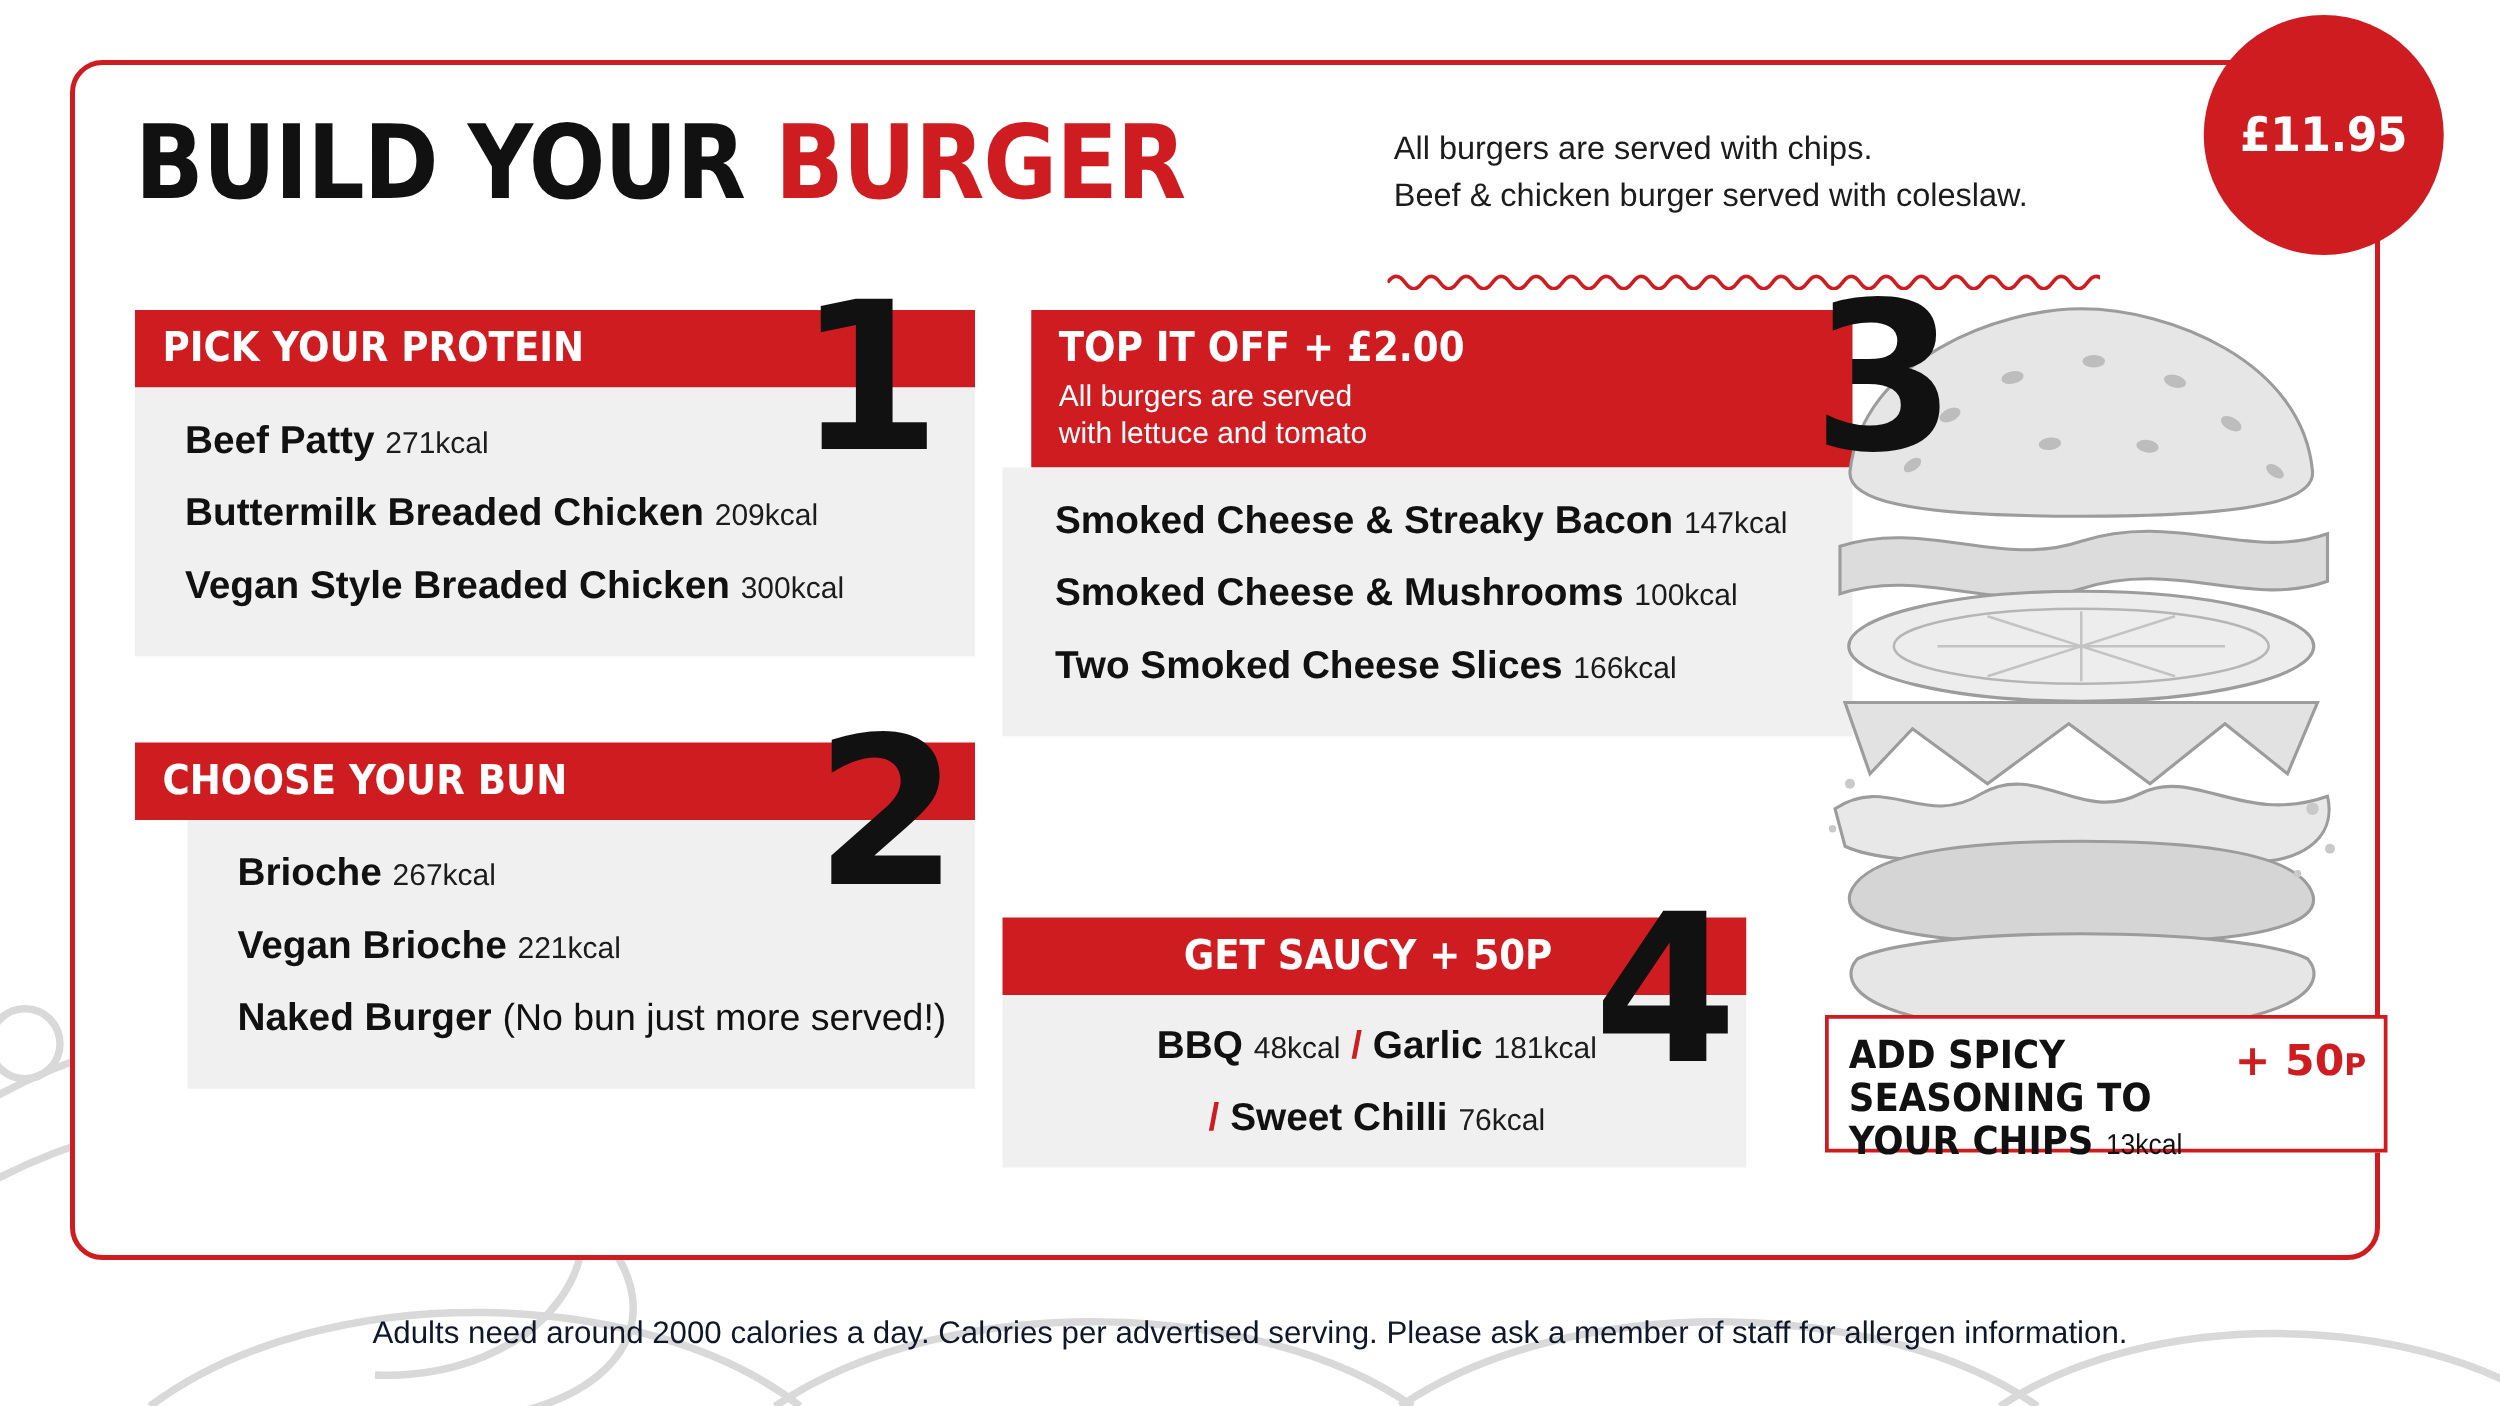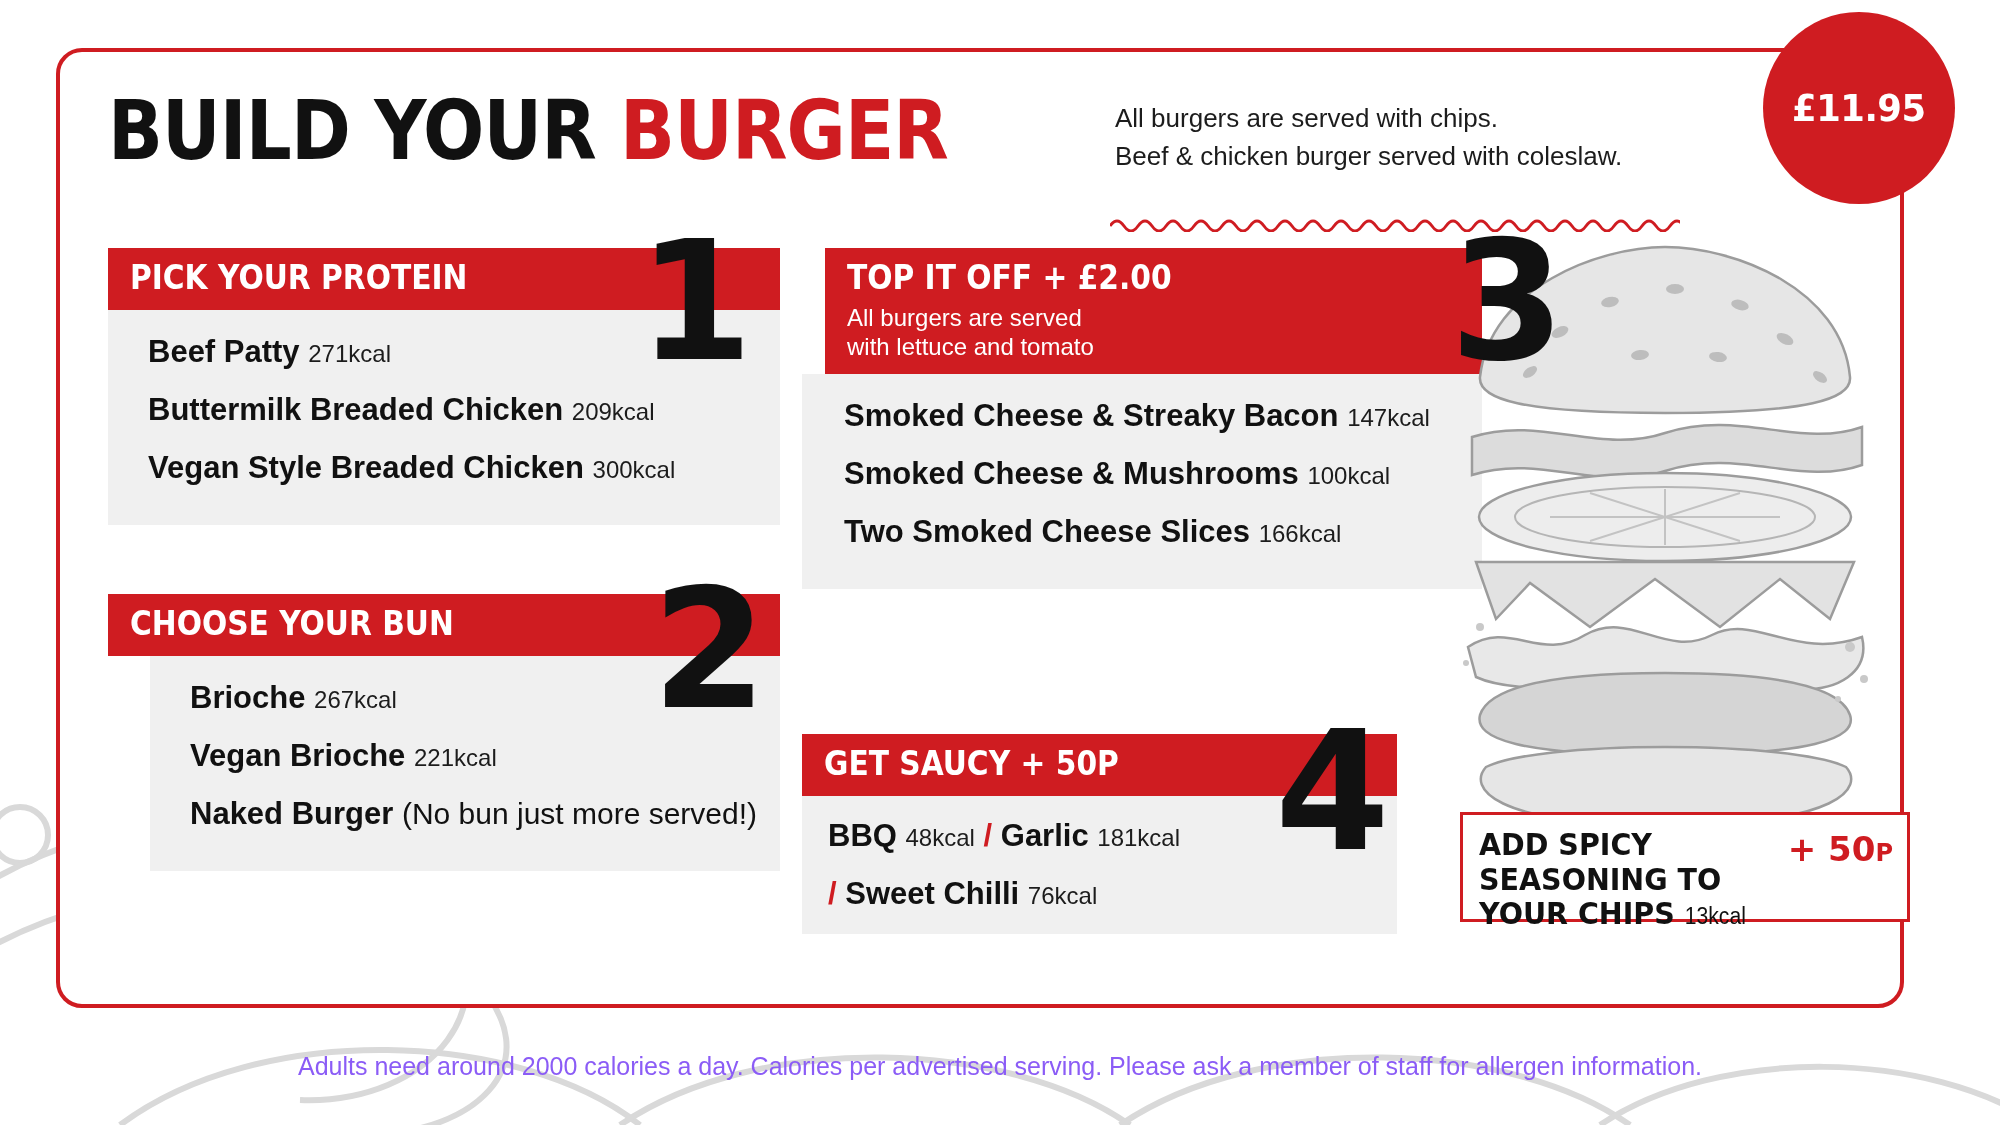--- a/index.html
+++ b/index.html
@@ -191,21 +191,21 @@
   }
   .spicy-price .p-small { font-size: 24px; }
 
   .footer-note {
     position: absolute;
     left: 0;
     top: 1052px;
     width: 2000px;
     text-align: center;
     font-size: 25px;
-    color: #8b5cf6;
+    color: #0f172a;
     font-family: "Liberation Sans", sans-serif;
   }
 </style>
 </head>
 <body>
 
 <svg class="bg-swirls" viewBox="0 0 2000 1125" preserveAspectRatio="none">
   <g fill="none" stroke="#d9d9d9" stroke-width="6">
     <ellipse cx="20" cy="835" rx="28" ry="28"></ellipse>
     <path d="M-40 900 C 120 790, 330 800, 430 905 C 520 1000, 430 1105, 300 1100"></path>
@@ -267,21 +267,21 @@
       </div>
     </div>
     <div class="sec-body" style="height:215px; padding-left:42px;">
       <div class="opt"><span>Smoked Cheese &amp; Streaky Bacon</span> <span class="kcal">147kcal</span></div>
       <div class="opt"><span>Smoked Cheese &amp; Mushrooms</span> <span class="kcal">100kcal</span></div>
       <div class="opt"><span>Two Smoked Cheese Slices</span> <span class="kcal">166kcal</span></div>
     </div>
   </div>
   <div class="step-num" style="left:1390px; top:168px;">3</div>
 
-  <div class="section" style="left:742px; top:682px; width:595px;">
+  <div class="section" style="left:742px; top:682px; width:595px;text-align:center;">
     <div class="sec-head" style="height:62px;">
       <div class="h-title">GET SAUCY  + 50P</div>
     </div>
     <div class="sec-body" style="height:138px; padding-left:26px; padding-top:22px;">
       <div class="opt">
         <span>BBQ</span>
         <span class="kcal">48kcal</span>
         <span class="slash">/</span>
         <span>Garlic</span>
         <span class="kcal">181kcal</span>

